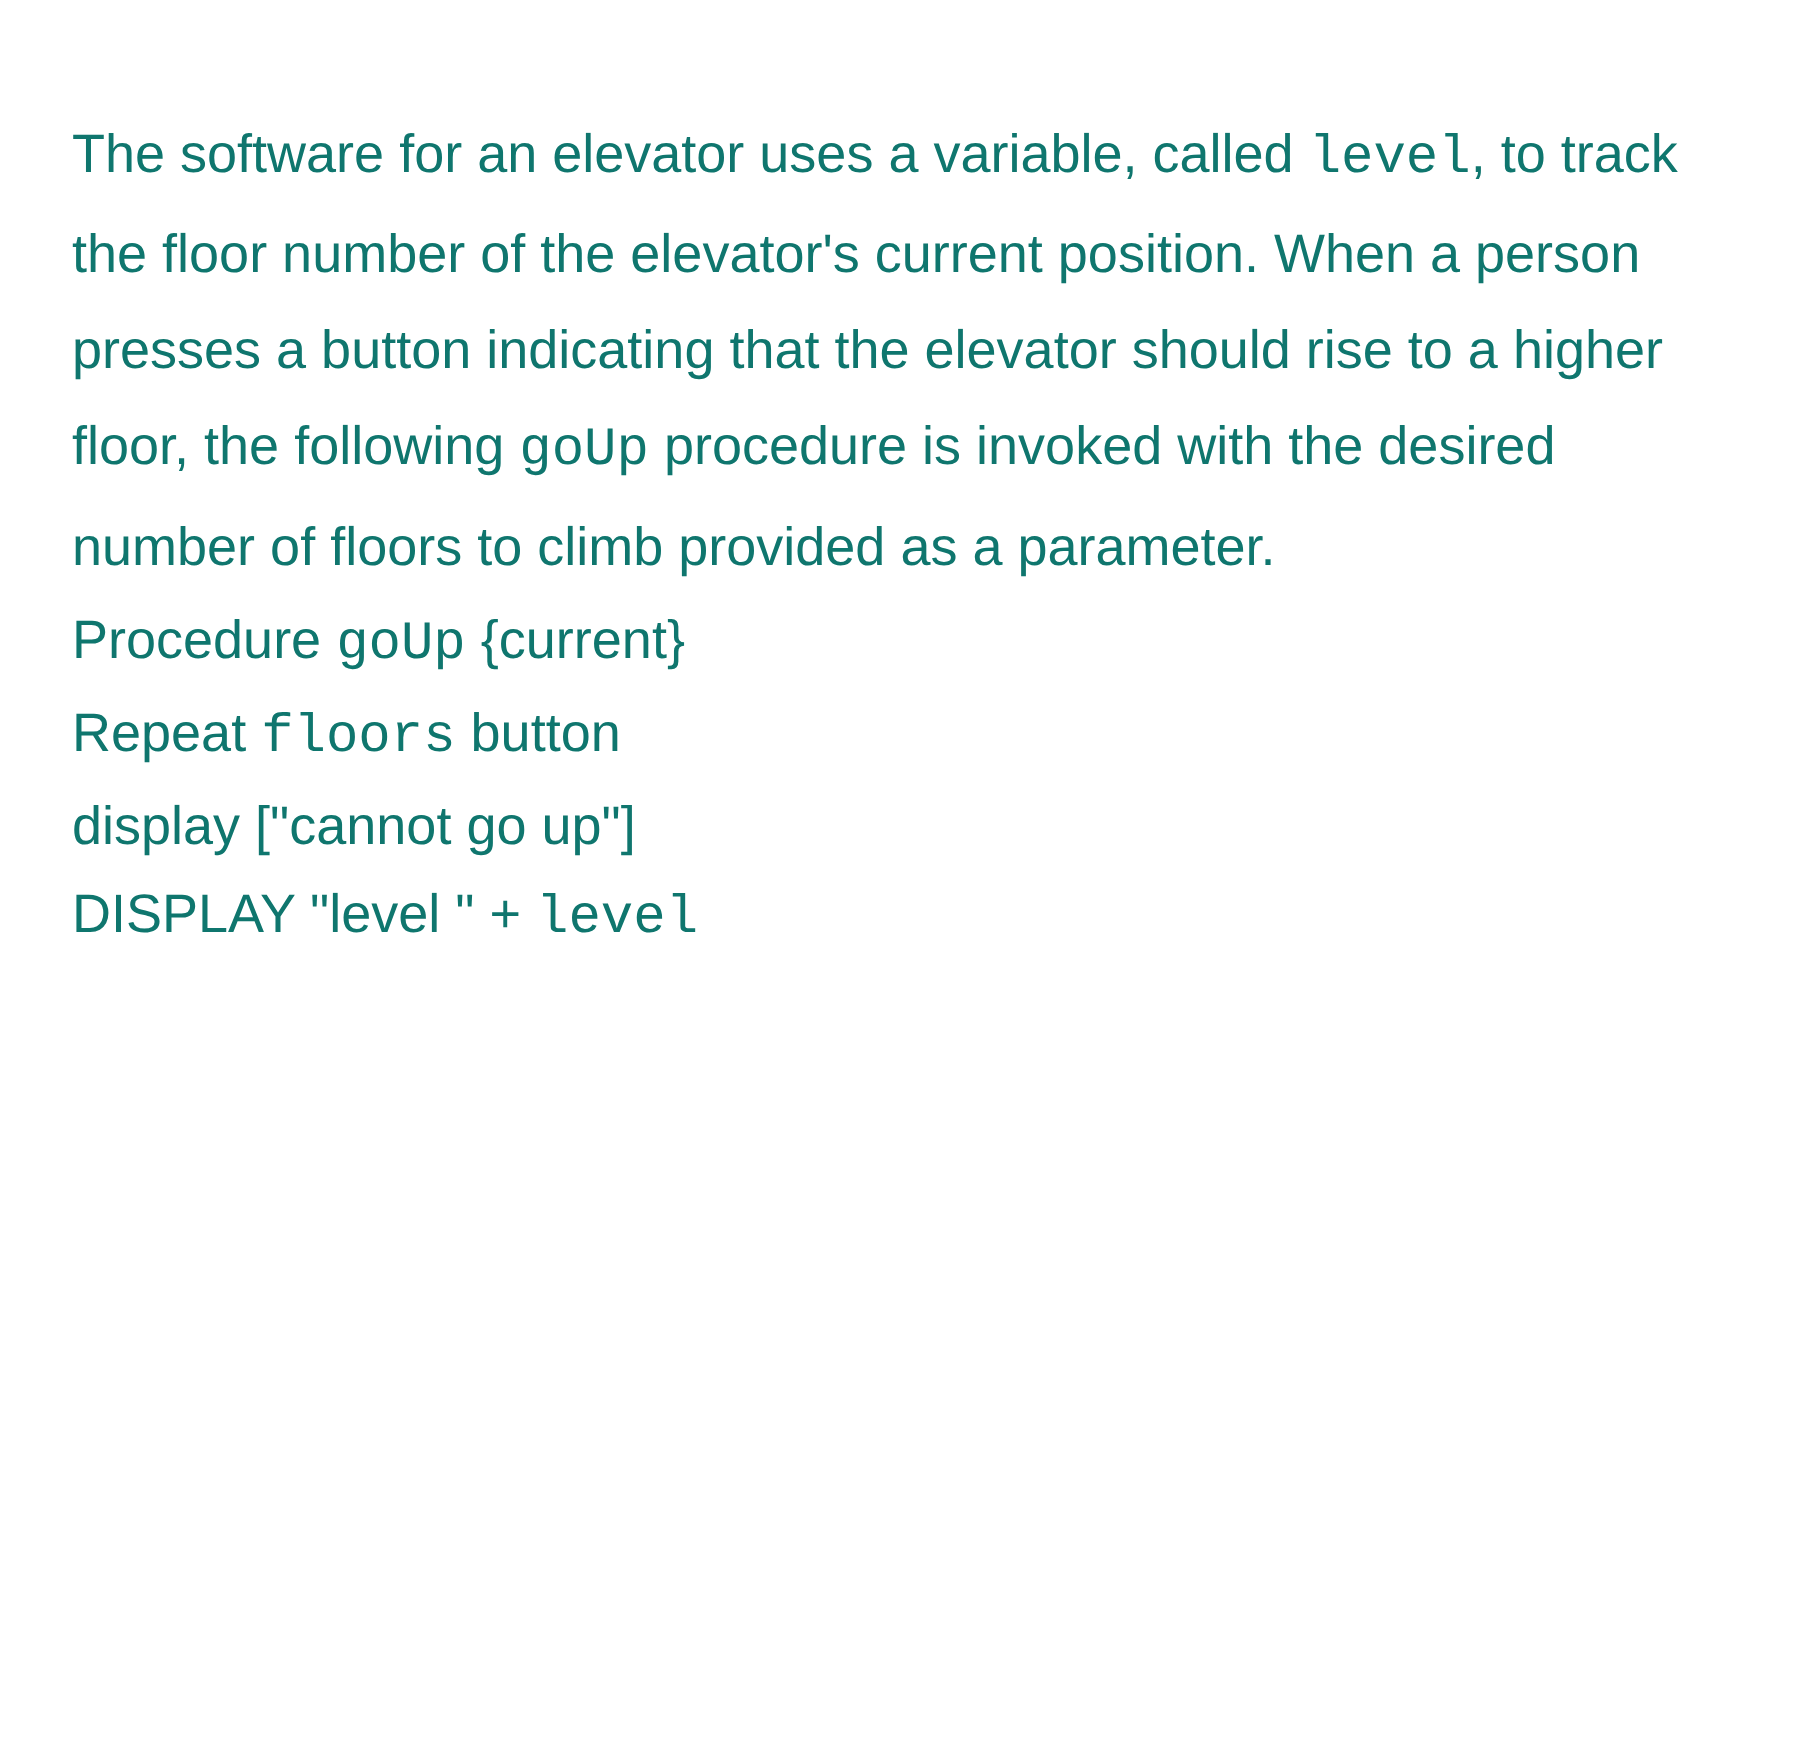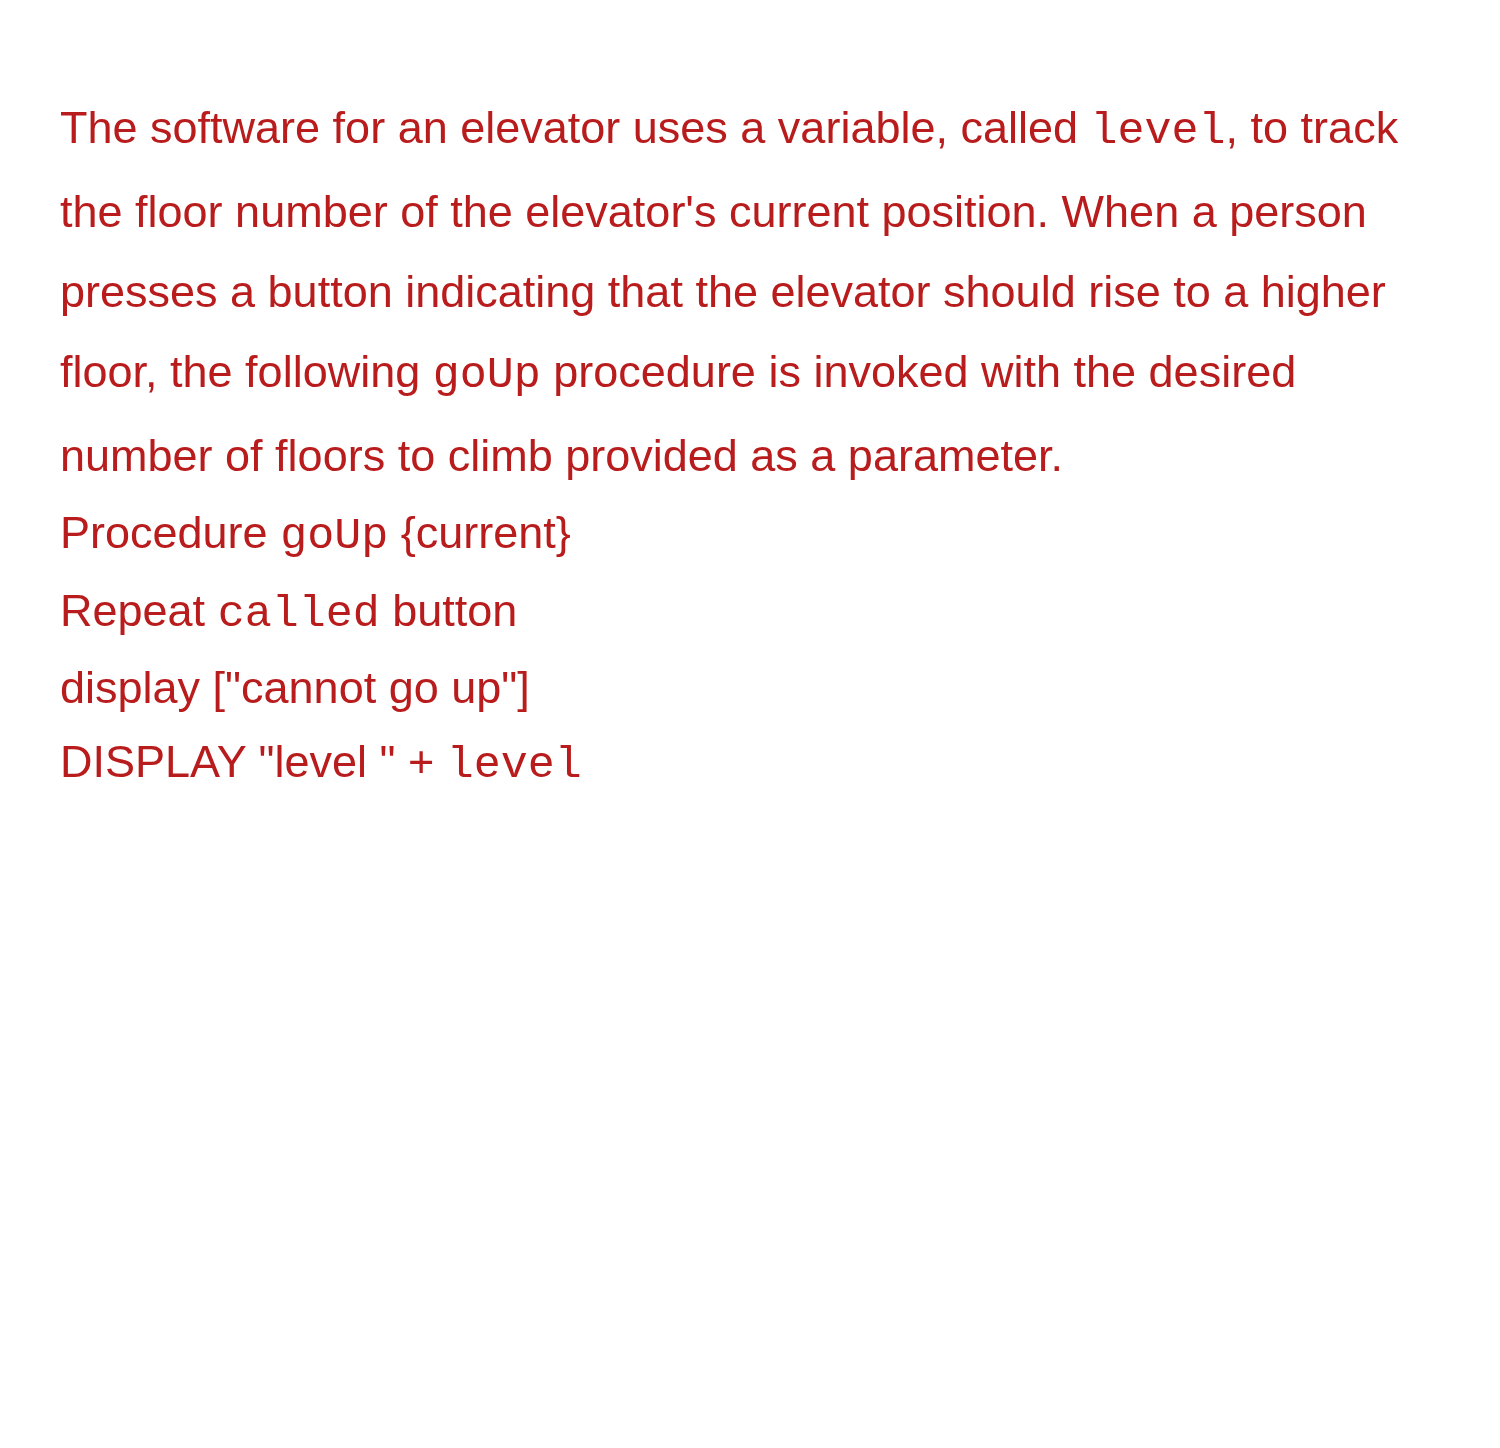--- a/index.html
+++ b/index.html
@@ -10,21 +10,21 @@
     body {
       width: 1500px;
       height: 1448px;
       background: #ffffff;
       font-family: -apple-system, BlinkMacSystemFont, "Segoe UI", Helvetica, Arial, sans-serif;
       padding: 88px 60px 60px 60px;
     }
     .content {
       font-size: 45px;
       line-height: 1.78;
-      color: #b91c1c;
+      color: #0f766e;
       font-weight: 400;
     }
     .code {
       font-family: "Courier New", Courier, monospace;
     }
     .para {
       margin-bottom: 0;
     }
     .code-line {
       line-height: 1.63;
@@ -36,21 +36,21 @@
 <div class="content">
   <div class="para">
     <span>The software for an elevator uses a variable, called </span><span class="code">level</span><span>, to track the floor number of the elevator's current position. When a person presses a button indicating that the elevator should rise to a higher floor, the following </span><span class="code">goUp</span><span> procedure is invoked with the desired number of floors to climb provided as a parameter.</span>
   </div>
 
   <div class="code-line">
     <span>Procedure </span><span class="code">goUp</span><span> {current}</span>
   </div>
 
   <div class="code-line">
-    <span>Repeat </span><span class="code">called</span><span> button</span>
+    <span>Repeat </span><span class="code">floors</span><span> button</span>
   </div>
 
 
 
 
   <div class="code-line">
     <span>display ["cannot go up"]</span>
   </div>
 
   <div class="code-line">

